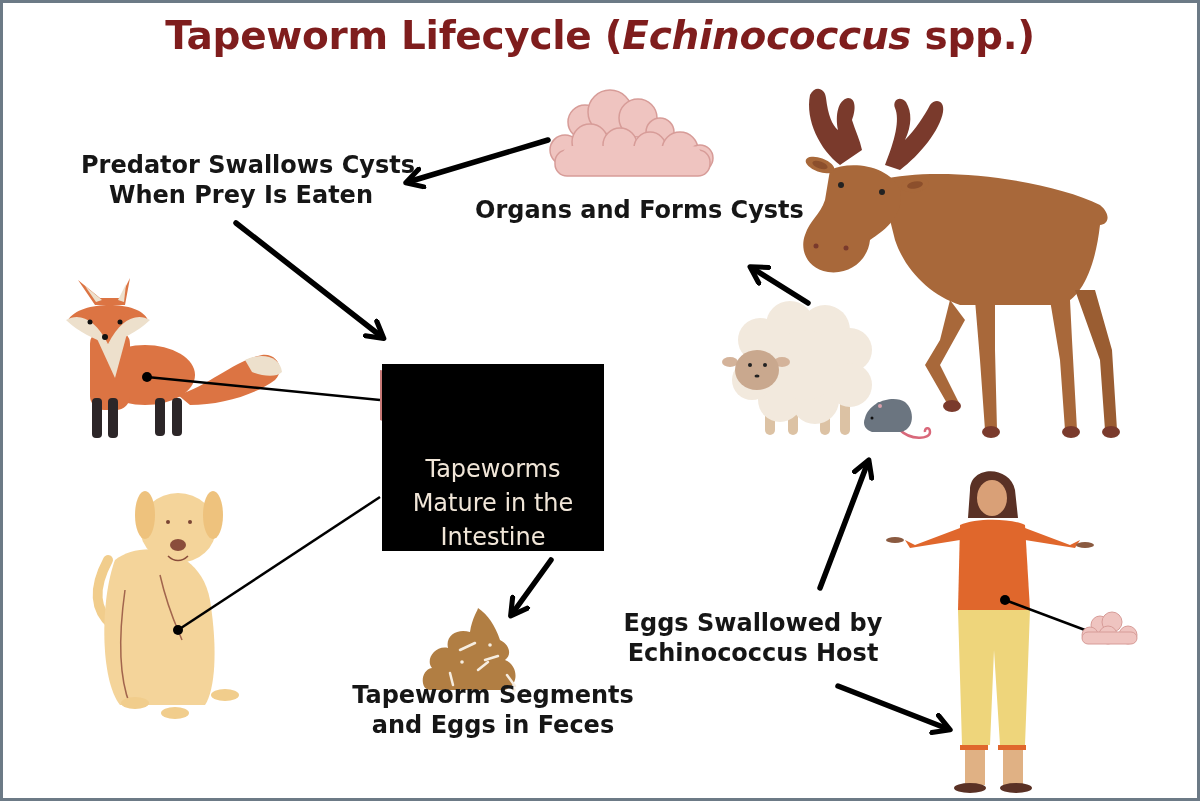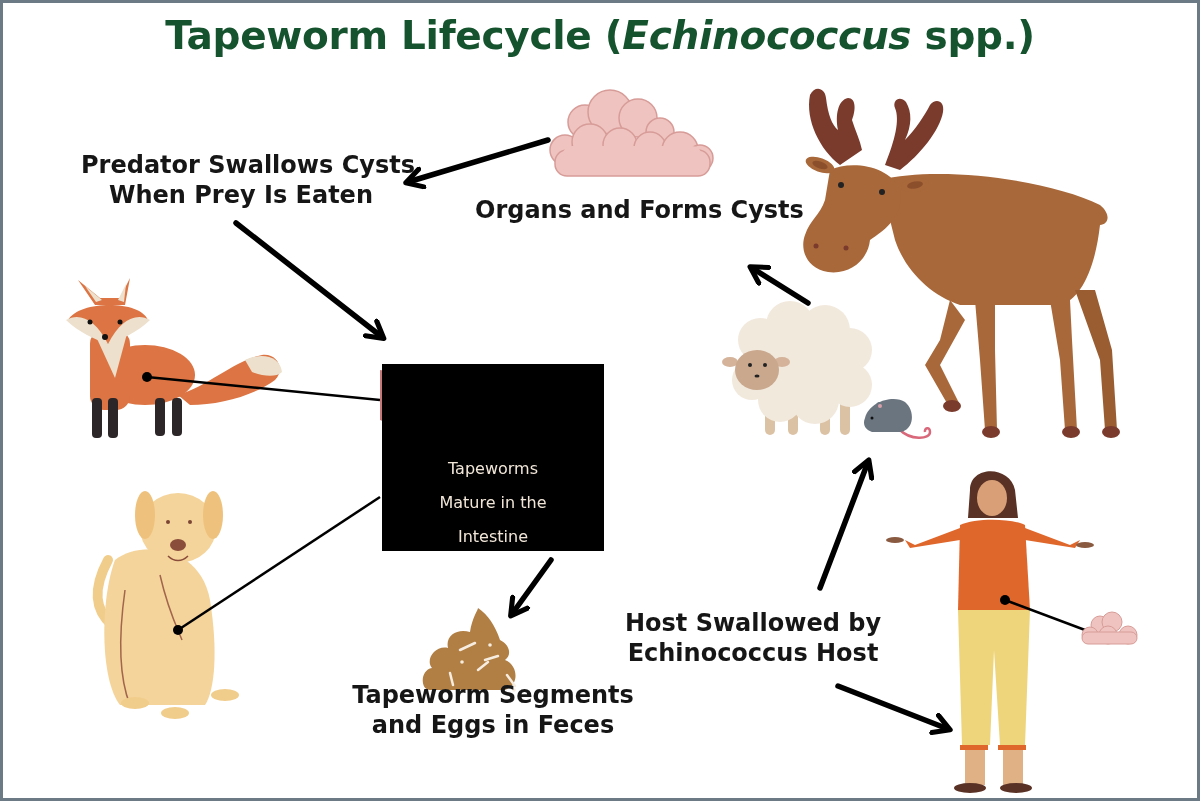--- a/index.html
+++ b/index.html
@@ -10,40 +10,40 @@
       box-sizing: border-box;
       border: 3px solid #6c7a86;
       background: #ffffff;
       font-family: "DejaVu Sans", "Liberation Sans", sans-serif;
       color: #111111;
     }
     .title {
       position: absolute; left: 0; right: 0; top: 10px;
       text-align: center;
       font-size: 39px; font-weight: bold; letter-spacing: -0.3px;
-      color: #14532d;
+      color: #7f1d1d;
     }
     .title em { font-style: italic; }
     .label {
       position: absolute;
       text-align: center;
       font-size: 24px; font-weight: bold;
       line-height: 30px;
       color: #161616;
       white-space: nowrap;
     }
     .stage-box {
       position: absolute; left: 379px; top: 361px;
       width: 222px; height: 187px;
       background: #000000;
     }
     .stage-box .box-text {
       position: absolute; left: 0; right: 0; top: 88px;
       text-align: center;
-      font-size: 16px; font-weight: normal;
+      font-size: 24px; font-weight: normal;
       line-height: 34px;
       color: #f1e6d8;
     }
     svg.layer { position: absolute; left: 0; top: 0; }
   </style>
 </head>
 <body>
 
 <div class="frame">
 
@@ -264,17 +264,17 @@
   <div class="label" style="left:472px; top:192px; width:325px;">
     <div>Organs and Forms Cysts</div>
   </div>
 
   <div class="label" style="left:340px; top:677px; width:300px;">
     <div>Tapeworm Segments</div>
     <div>and Eggs in Feces</div>
   </div>
 
   <div class="label" style="left:605px; top:605px; width:290px;">
-    <div>Host Swallowed by</div>
+    <div>Eggs Swallowed by</div>
     <div>Echinococcus Host</div>
   </div>
 
 </div>
 
 </body></html>

